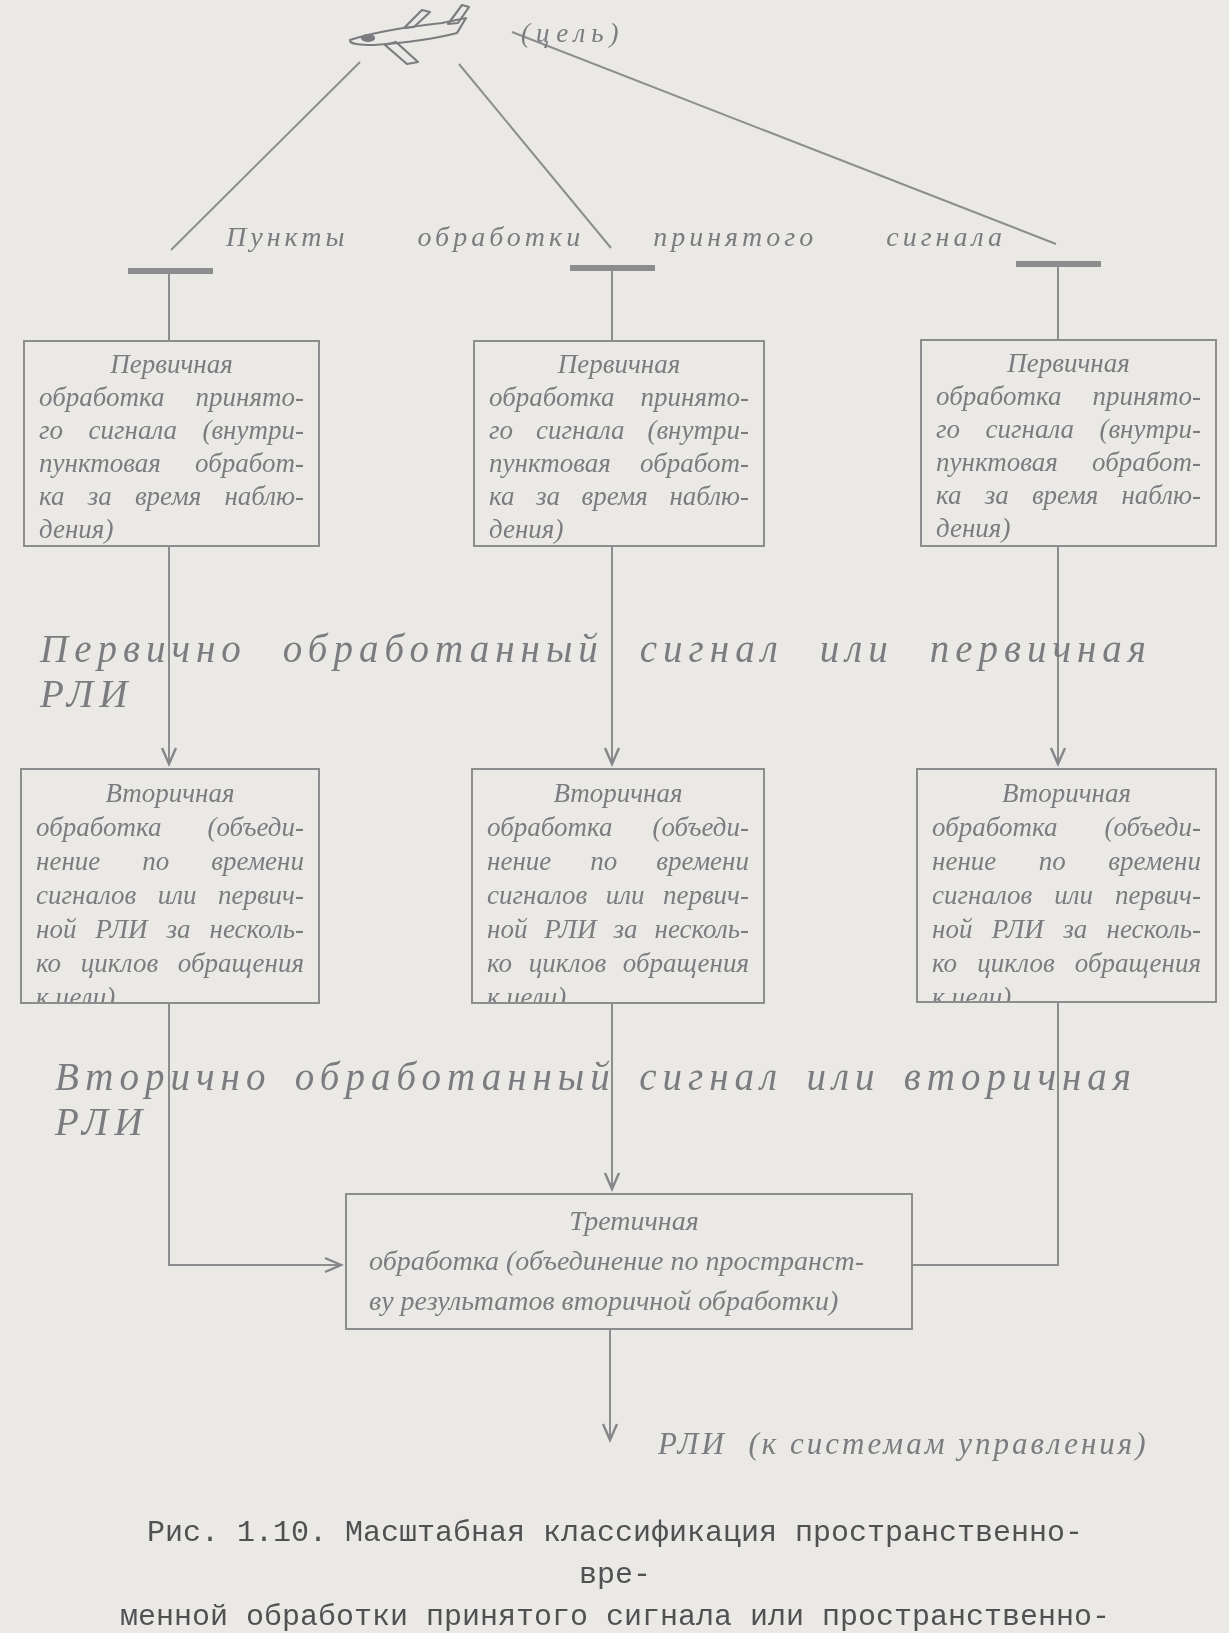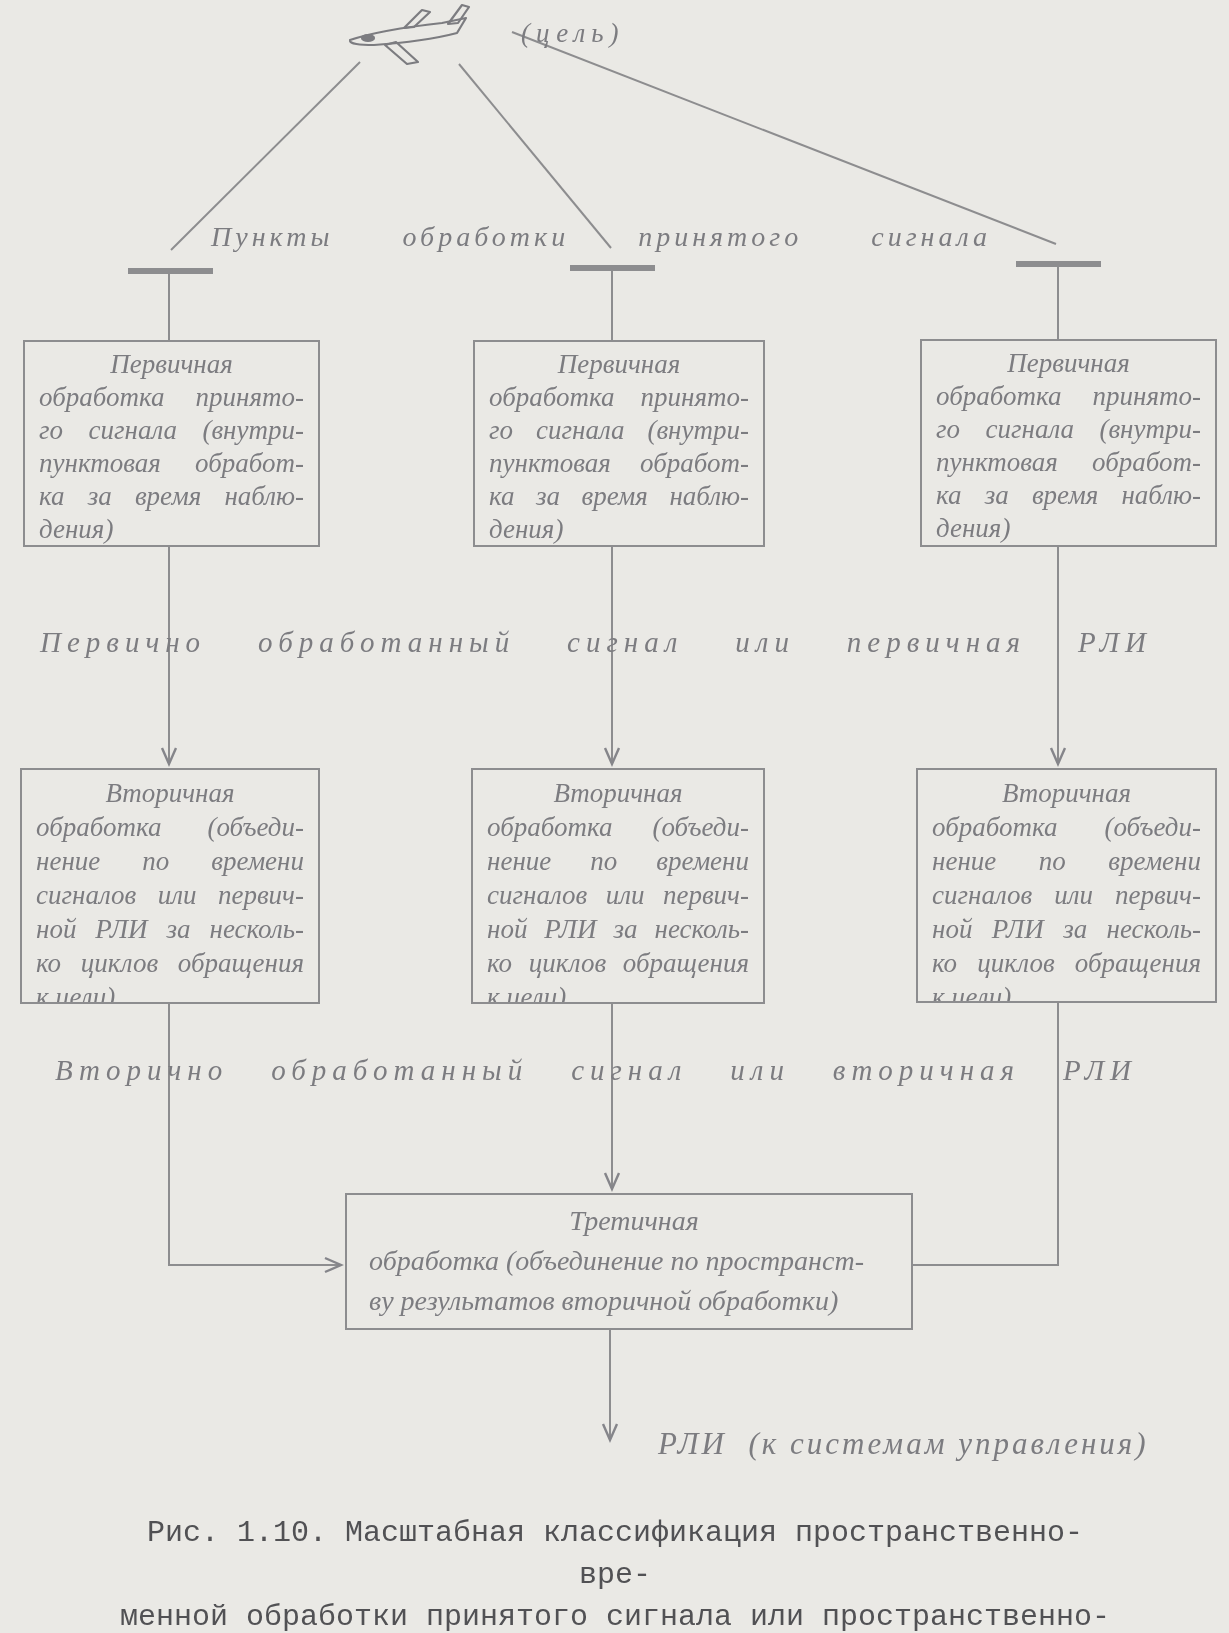--- a/index.html
+++ b/index.html
@@ -20,27 +20,27 @@
   svg.plane{position:absolute;left:344px;top:-2px;z-index:1;}
 
   .lbl{
     position:absolute;z-index:1;
     color:var(--ink);
     font-style:italic;
     white-space:pre;
   }
   .target-lbl{left:521px;top:2px;font-size:27px;letter-spacing:6px;margin-top:16px;}
   .points-lbl{
-    left:211px;top:221px;width:780px;
+    left:226px;top:221px;width:780px;
     font-size:28px;letter-spacing:4px;
     white-space:normal;
     text-align:justify;text-align-last:justify;
   }
   .span-lbl{
-    font-size:29px;letter-spacing:6px;
+    font-size:39px;letter-spacing:6px;
     white-space:normal;
     text-align:justify;text-align-last:justify;
   }
   .primary-lbl{left:40px;top:626px;width:1112px;}
   .secondary-lbl{left:55px;top:1054px;width:1082px;}
   .output-lbl{left:658px;top:1426px;font-size:31px;letter-spacing:3px;}
 
   .box{
     position:absolute;z-index:2;
     background:var(--paper);

